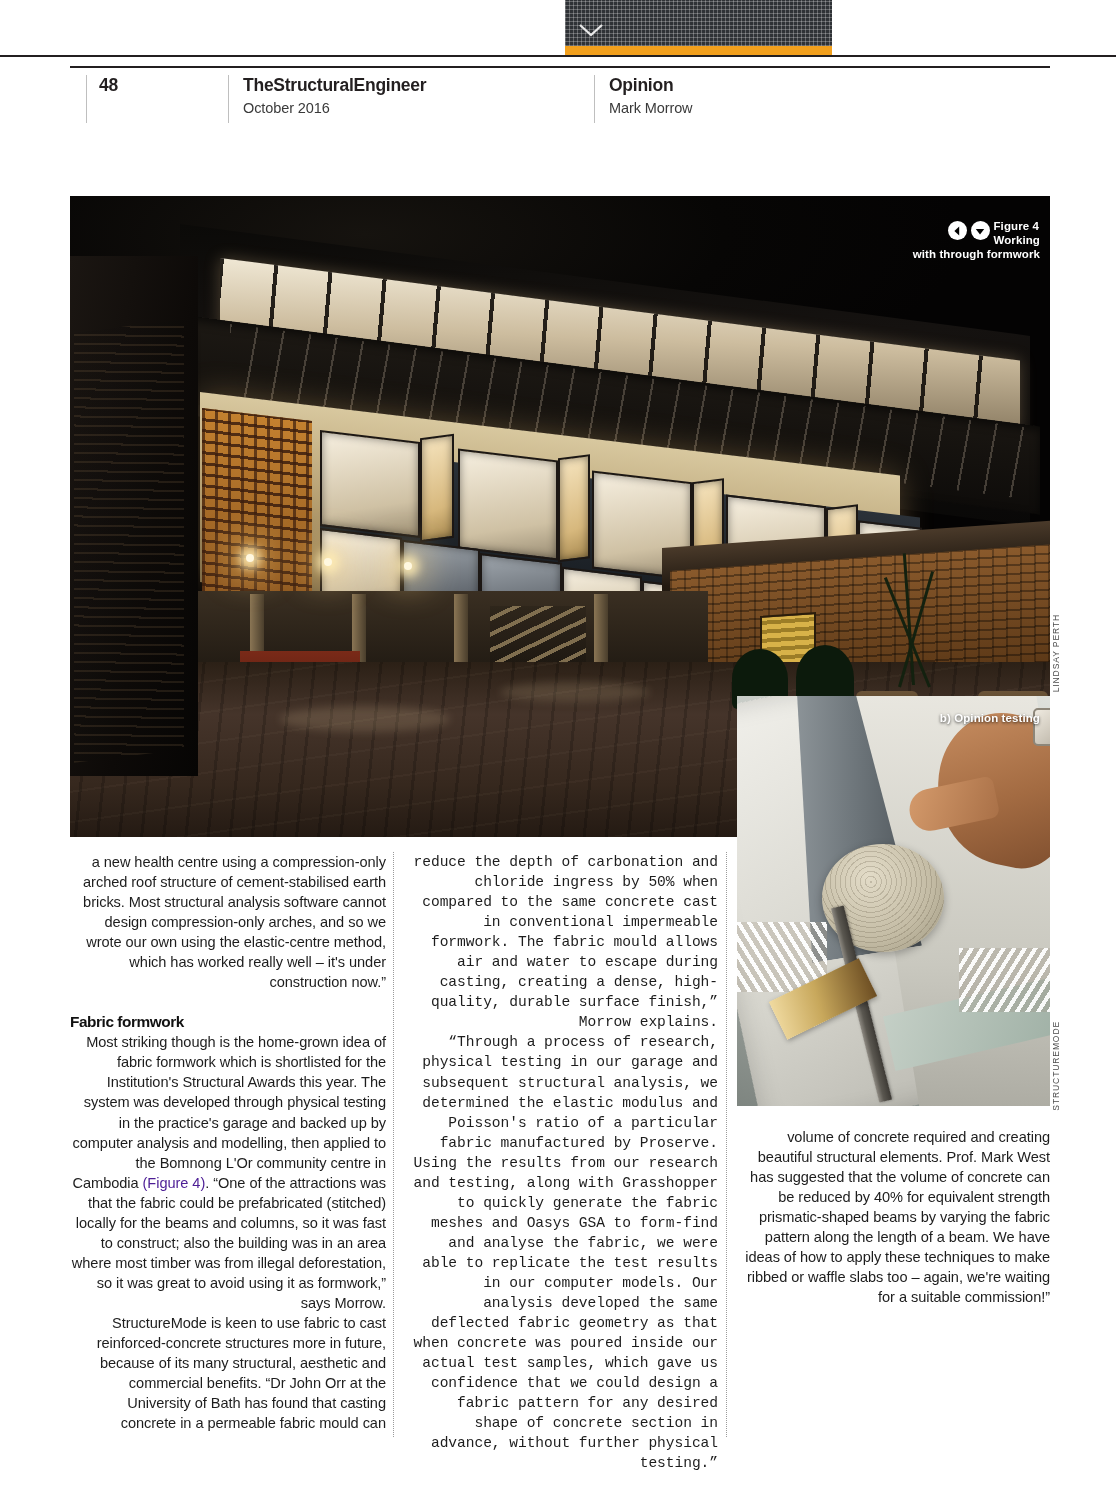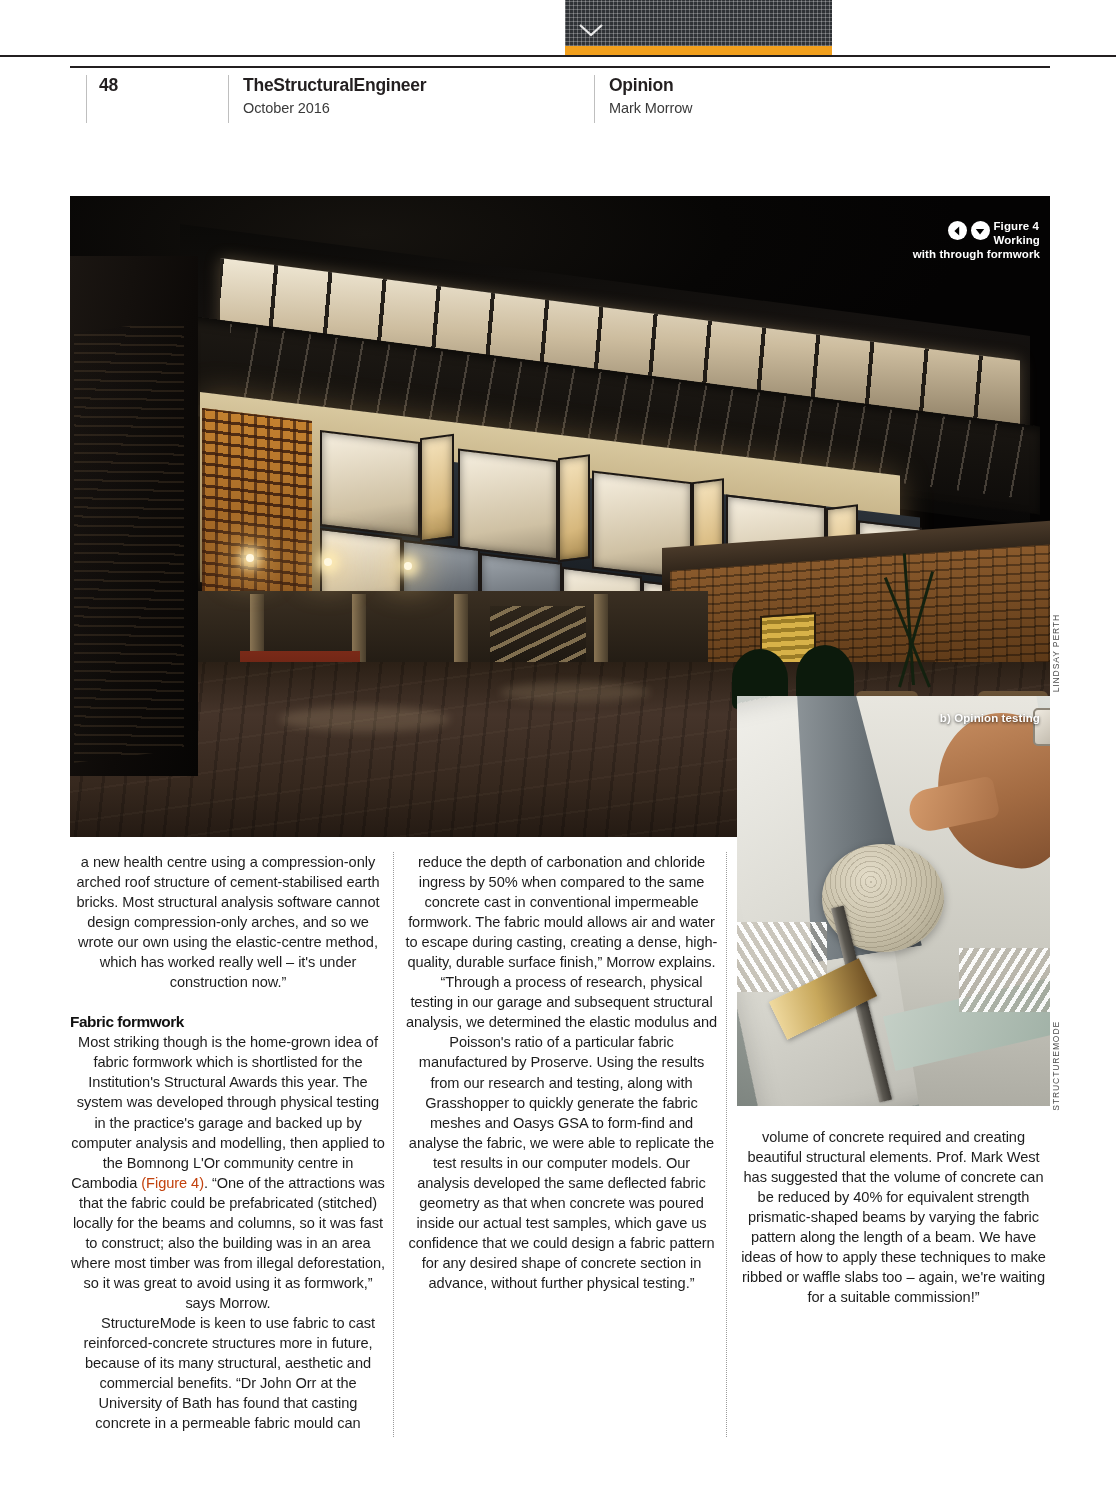--- a/index.html
+++ b/index.html
@@ -181,27 +181,27 @@
     background:linear-gradient(140deg,#efeae0,#b9b2a4);border:2px solid #8d8679;}
   #caption-b{position:absolute;right:10px;top:16px;color:#fff;font-size:11.5px;font-weight:bold;
     letter-spacing:.1px;text-shadow:0 1px 3px rgba(0,0,0,.75);}
   #credit-b{position:absolute;left:1051px;top:1021px;
     font-size:8.5px;letter-spacing:.9px;color:#4b4b4b;
     writing-mode:vertical-rl;transform:rotate(180deg);white-space:nowrap;}
 
   
   .col{position:absolute;font-size:14.6px;line-height:20.05px;color:#1d1d1d;letter-spacing:-0.06px;}
   #col-1{left:70px;top:852px;width:316px;}
-  #col-2{left:405px;top:852px;width:313px;}
+  #col-2{left:405px;top:852px;width:313px;font-family:Liberation Mono, monospace;}
   #col-3{left:737px;top:1127px;width:313px;}
-  .col p{margin:0;text-align:center;}
+  .col p{margin:0;text-align:right;}
   .col p.indent{text-indent:20px;}
   .sec-head{font-weight:bold;font-size:15.4px;line-height:21px;margin:19px 0 0 0;
     letter-spacing:-0.45px;color:#111;}
-  .fig-ref{color:#c2410c;}
+  .fig-ref{color:#4c1d95;}
 
   .col-div{position:absolute;width:0;border-left:1.5px dotted #9a9a9a;}
   #div-1{left:393px;top:852px;height:585px;}
   #div-2{left:726px;top:852px;height:585px;}
 </style>
 </head>
 <body>
 
 <div id="top-banner">
   <div class="banner-dark"></div>

